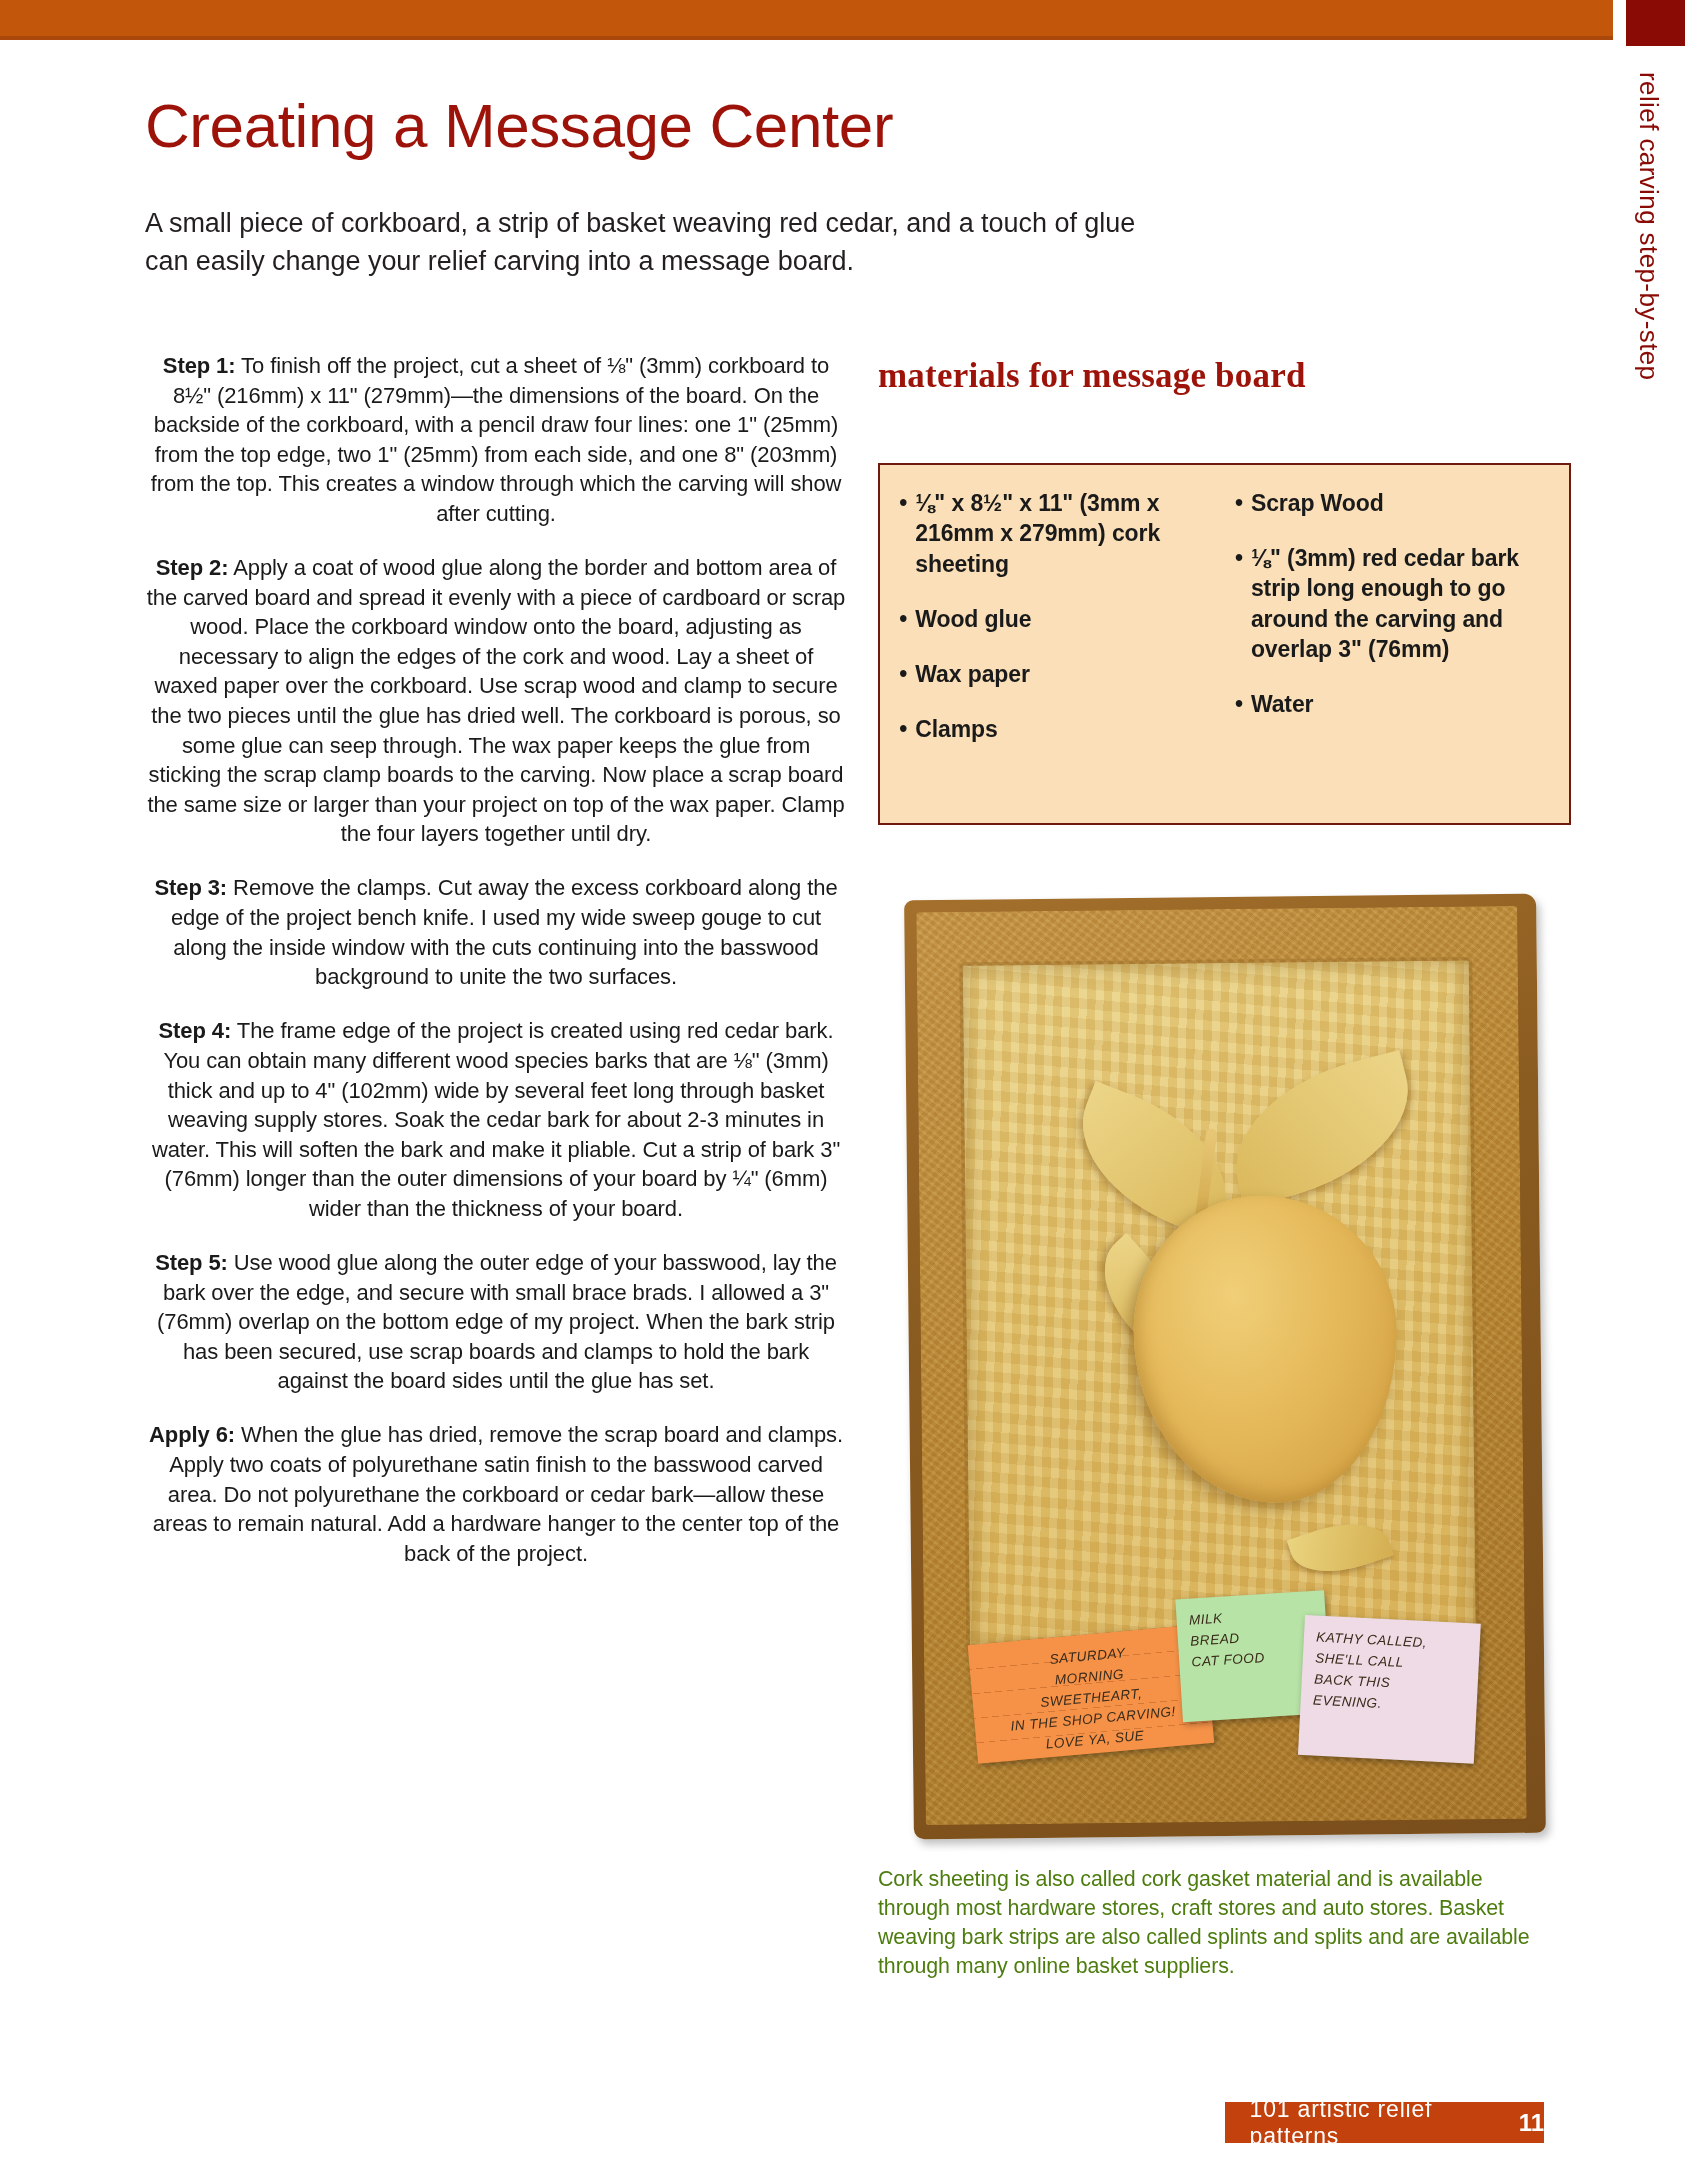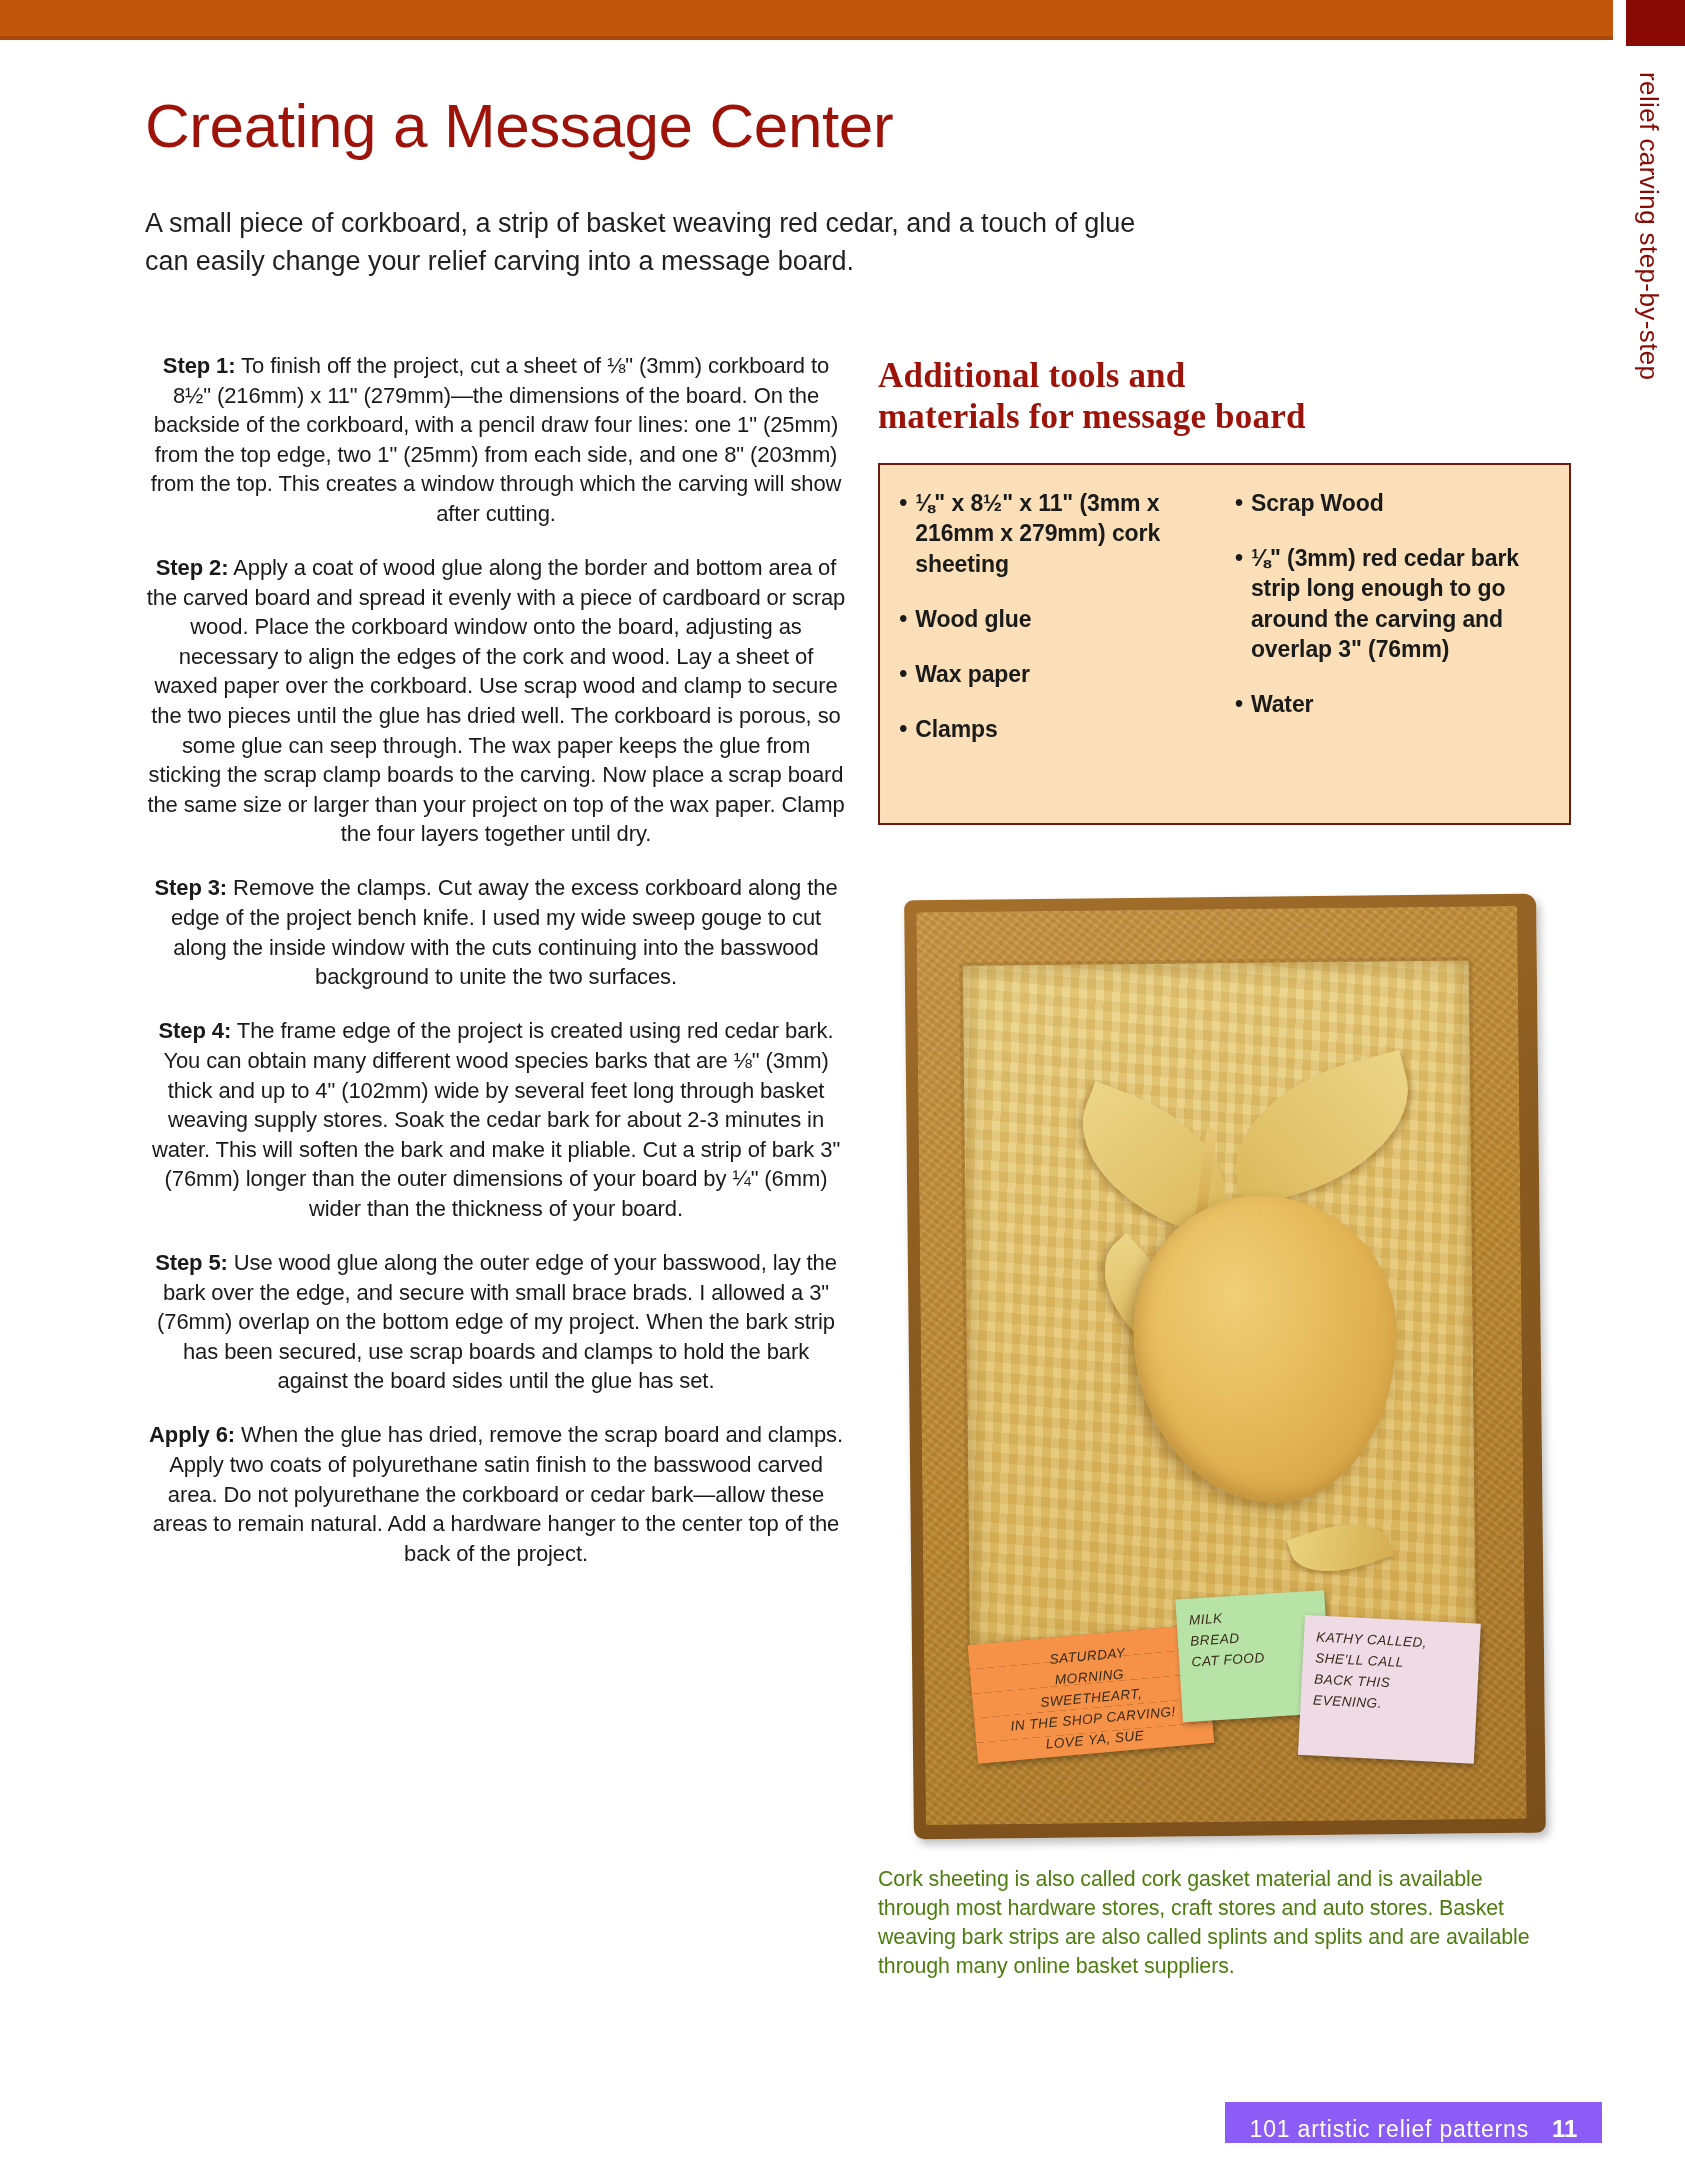--- a/index.html
+++ b/index.html
@@ -190,23 +190,23 @@
   
   .caption {
     position: absolute; left: 878px; top: 1865px; width: 667px;
     font-size: 21.4px; line-height: 1.35; color: #4d7c0f;
     letter-spacing: -0.1px;
   }
 
   
   .footer-bar {
     position: absolute; left: 1225px; top: 2102px;
-    width: 377px; height: 41px;
-    background: #8b5cf6;
-    display: flex; align-items: flex-end; justify-content: flex-start;
+    width: 319px; height: 41px;
+    background: #c2410c;
+    display: flex; align-items: center; justify-content: flex-start;
     padding-left: 24.6px;
   }
   .footer-text {
     color: #ffffff; font-size: 23px; letter-spacing: 0.8px; font-weight: 300;
   }
   .footer-page {
     color: #ffffff; font-size: 24px; font-weight: 700; margin-left: 23px;
   }
 </style>
 </head>
@@ -227,21 +227,20 @@
   <div class="steps-col">
     <p class="step-p"><b>Step 1:</b><span> To finish off the project, cut a sheet of ⅛" (3mm) corkboard to 8½" (216mm) x 11" (279mm)—the dimensions of the board. On the backside of the corkboard, with a pencil draw four lines: one 1" (25mm) from the top edge, two 1" (25mm) from each side, and one 8" (203mm) from the top. This creates a window through which the carving will show after cutting.</span></p>
     <p class="step-p"><b>Step 2:</b><span> Apply a coat of wood glue along the border and bottom area of the carved board and spread it evenly with a piece of cardboard or scrap wood. Place the corkboard window onto the board, adjusting as necessary to align the edges of the cork and wood. Lay a sheet of waxed paper over the corkboard. Use scrap wood and clamp to secure the two pieces until the glue has dried well. The corkboard is porous, so some glue can seep through. The wax paper keeps the glue from sticking the scrap clamp boards to the carving. Now place a scrap board the same size or larger than your project on top of the wax paper. Clamp the four layers together until dry.</span></p>
     <p class="step-p"><b>Step 3:</b><span> Remove the clamps. Cut away the excess corkboard along the edge of the project bench knife. I used my wide sweep gouge to cut along the inside window with the cuts continuing into the basswood background to unite the two surfaces.</span></p>
     <p class="step-p"><b>Step 4:</b><span> The frame edge of the project is created using red cedar bark. You can obtain many different wood species barks that are ⅛" (3mm) thick and up to 4" (102mm) wide by several feet long through basket weaving supply stores. Soak the cedar bark for about 2-3 minutes in water. This will soften the bark and make it pliable. Cut a strip of bark 3" (76mm) longer than the outer dimensions of your board by ¼" (6mm) wider than the thickness of your board.</span></p>
     <p class="step-p"><b>Step 5:</b><span> Use wood glue along the outer edge of your basswood, lay the bark over the edge, and secure with small brace brads. I allowed a 3" (76mm) overlap on the bottom edge of my project. When the bark strip has been secured, use scrap boards and clamps to hold the bark against the board sides until the glue has set.</span></p>
     <p class="step-p"><b>Apply 6:</b><span> When the glue has dried, remove the scrap board and clamps. Apply two coats of polyurethane satin finish to the basswood carved area. Do not polyurethane the corkboard or cedar bark—allow these areas to remain natural. Add a hardware hanger to the center top of the back of the project.</span></p>
   </div>
 
   <div class="tools-heading">
-    <div>Additional tools and</div>
     <div>materials for message board</div>
   </div>
 
   <div class="tools-box">
     <div class="tools-col">
       <div class="tool-item">
           <span class="tool-bullet">•</span>
           <span class="tool-text">⅛" x 8½" x 11" (3mm x 216mm x 279mm) cork sheeting</span>
         </div>
       <div class="tool-item">

